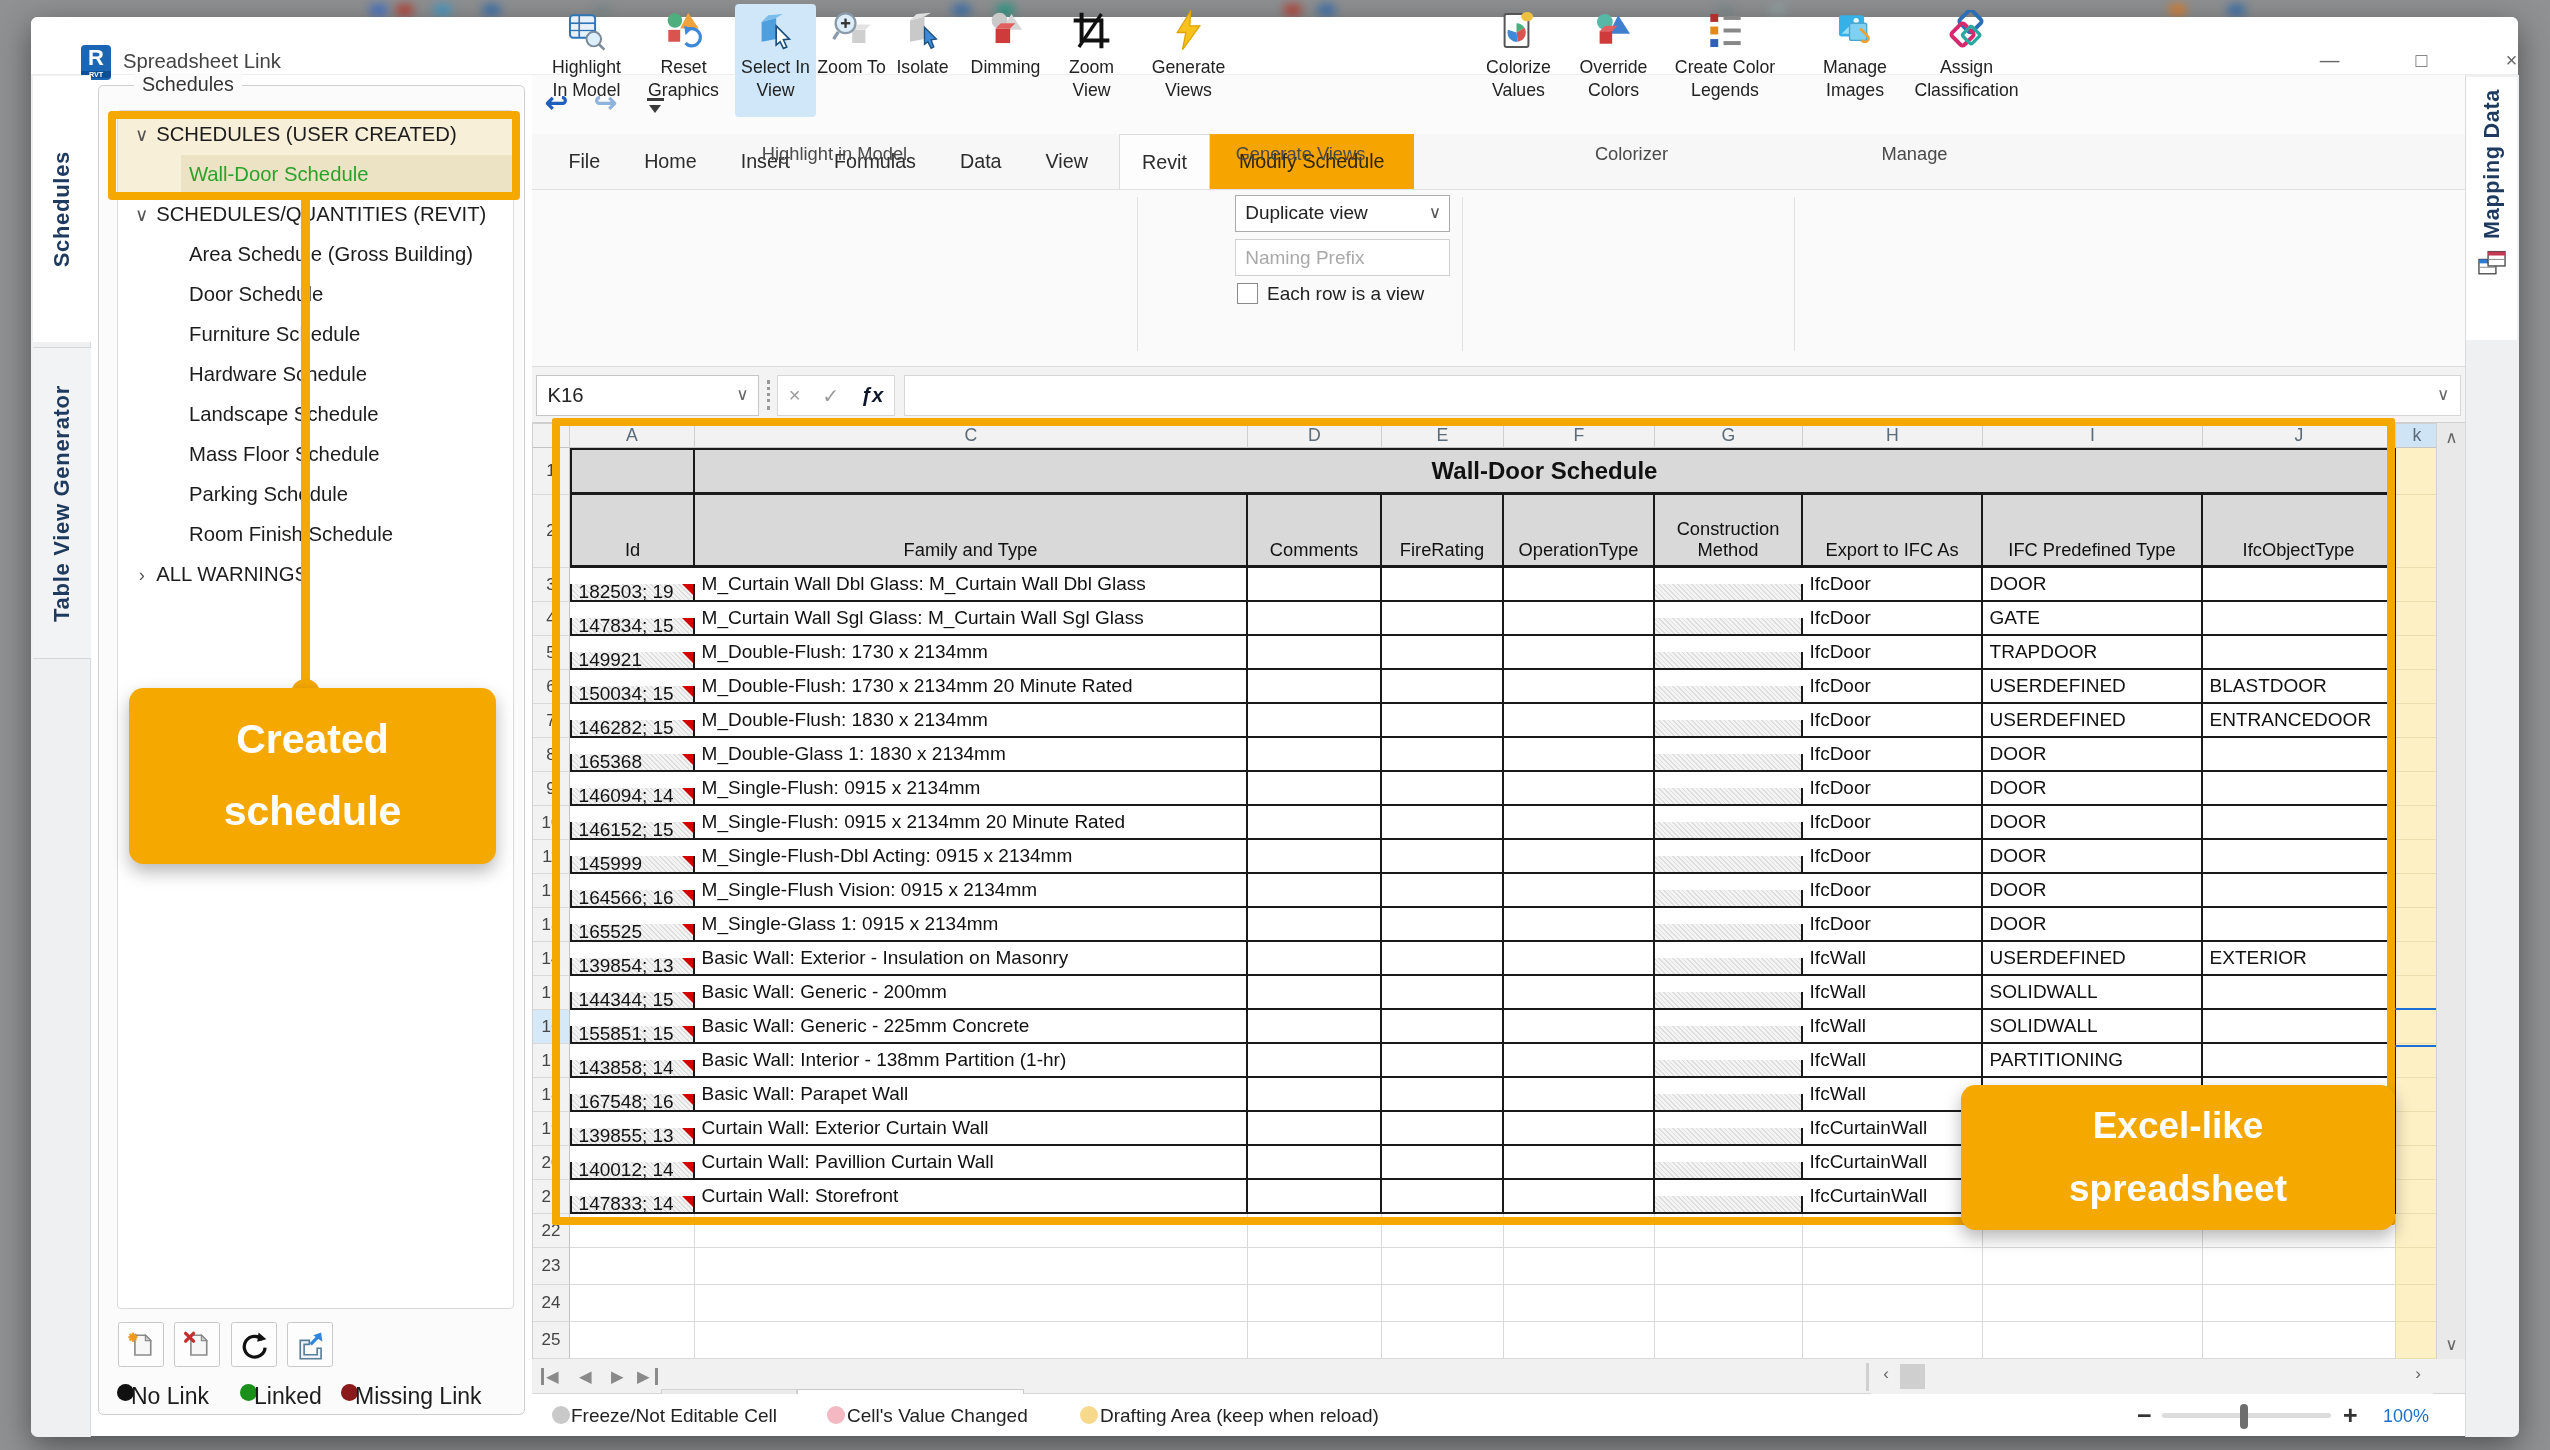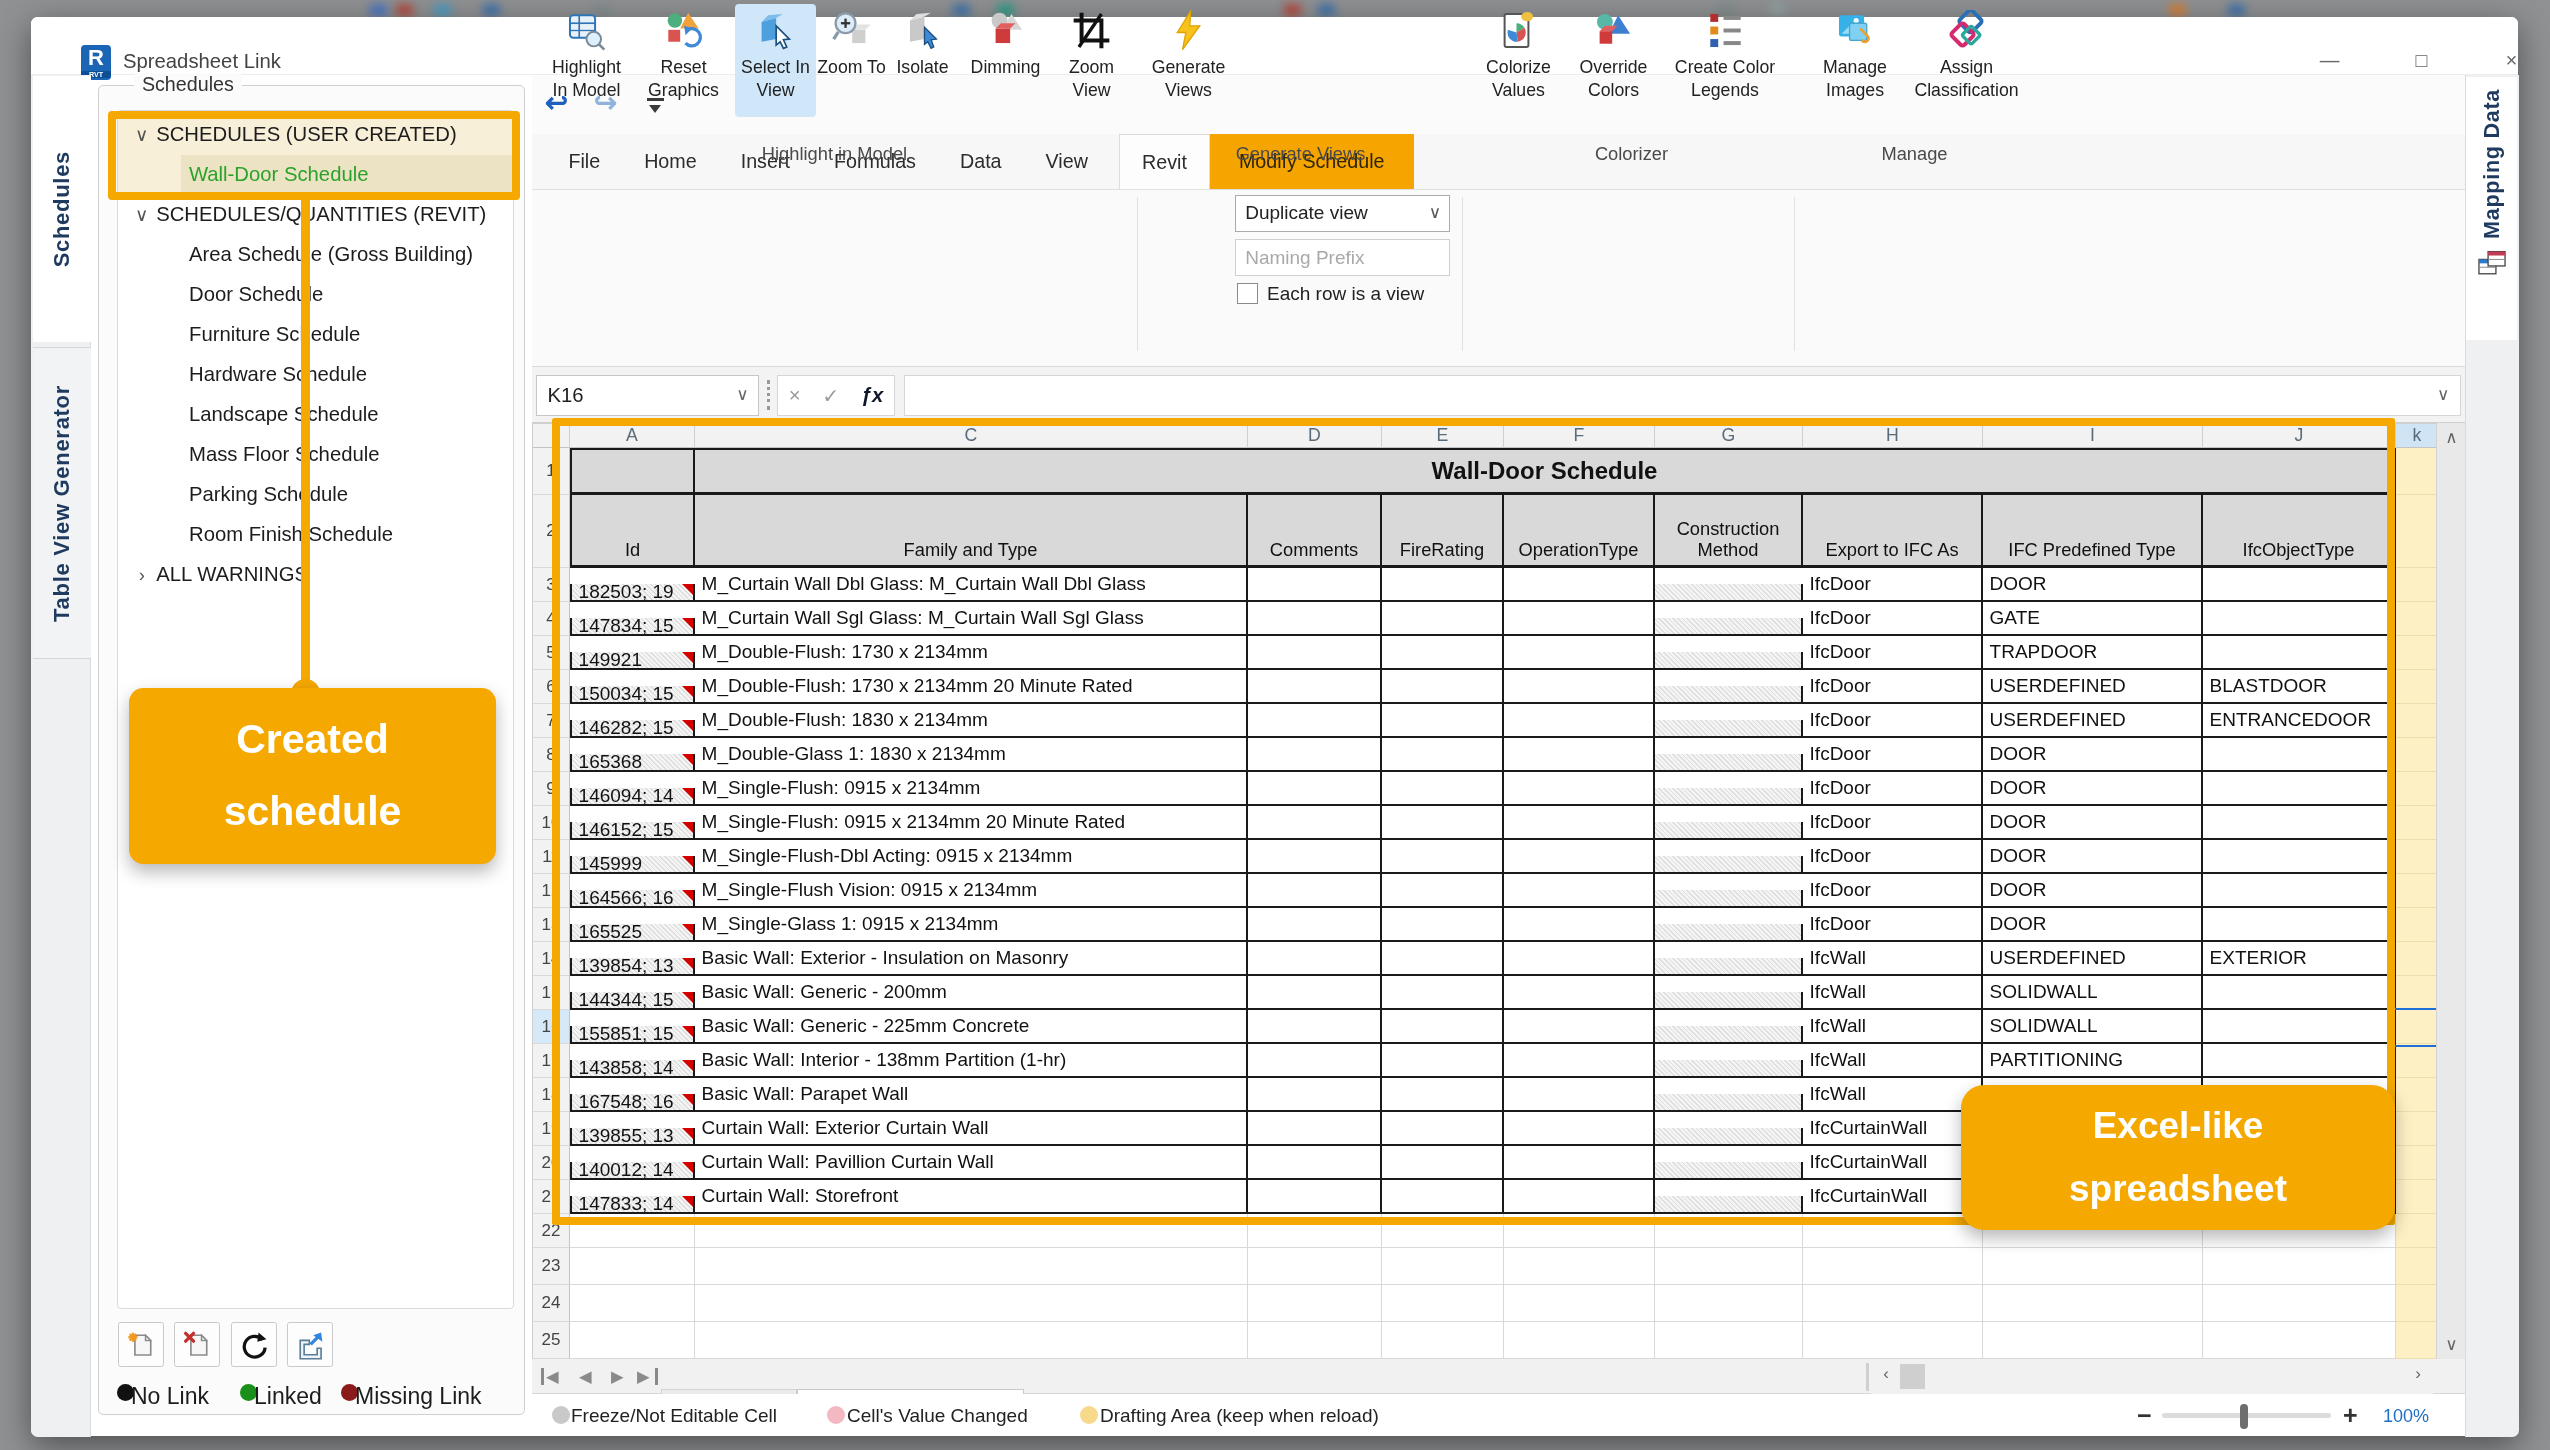--- a/index.html
+++ b/index.html
@@ -125,21 +125,21 @@
 
   
   .orange-box { position:absolute; border:8.5px solid #f5a800; border-radius:3.9px; pointer-events:none; }
   #tree-hl { left:108px; top:111px; width:412px; height:89px; }
   #grid-hl { left:552px; top:418px; width:1843px; height:807px; border-radius:2.6px; }
   #connector { position:absolute; left:301px; top:197px; width:9.2px; height:493px; background:#f5a800; }
   #conn-nub { position:absolute; left:291px; top:679px; width:29px; height:29px; border-radius:50%; background:#f5a800; }
   .callout { position:absolute; background:#f5a800; border-radius:14.4px; box-shadow:0 7.9px 17px rgba(0,0,0,.28); display:flex; align-items:center; justify-content:center; color:#fff; font-weight:bold; text-align:center; }
   #co-created { left:129px; top:688px; width:367px; height:176px; font-size:41px; }
   #co-created .inner { width:229px; line-height:1.75; }
-  #co-excel { left:1961px; top:1085px; width:434px; height:145px; font-size:37px;border-radius:23px; }
+  #co-excel { left:1961px; top:1085px; width:434px; height:145px; font-size:37px; }
   #co-excel .inner { width:262px; line-height:1.68; }
 </style>
 </head>
 <body>
 
 <div id="root">
     <div class="blur-dot" style="left: 2228px; background: rgb(47, 109, 179);"></div>
     <div class="blur-dot" style="left: 2169px; background: rgb(230, 126, 34);"></div>
     <div class="blur-dot" style="left: 1769px; background: rgb(149, 165, 166);"></div>
     <div class="blur-dot" style="left: 1717px; background: rgb(127, 140, 141);"></div>

